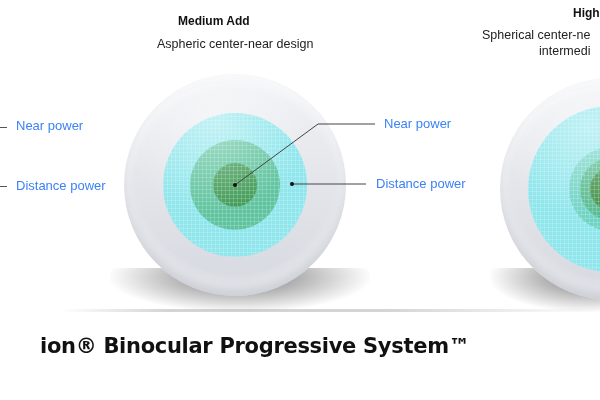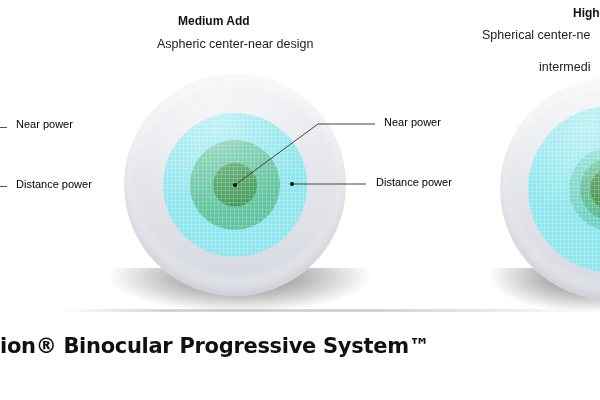--- a/index.html
+++ b/index.html
@@ -5,21 +5,21 @@
     html, body { margin: 0; padding: 0; }
     body {
       width: 600px; height: 400px; overflow: hidden; position: relative;
       background: #ffffff;
       font-family: "Liberation Sans", sans-serif;
       color: #1a1a1a;
     }
     .abs { position: absolute; }
     .lens-title { font-weight: bold; font-size: 12px; white-space: nowrap; color: #111; }
     .lens-sub { font-size: 12.5px; white-space: nowrap; color: #222; text-align: center; line-height: 15px; }
-    .label { font-size: 11px; white-space: nowrap; color: #000000; }
+    .label { font-size: 13px; white-space: nowrap; color: #3b82f6; }
     .dash { position: absolute; height: 1px; background: #555; }
     .shadow {
       position: absolute; height: 44px;
       background: radial-gradient(ellipse at 50% 20%, rgba(70,70,70,0.75) 0%, rgba(120,120,120,0.45) 40%, rgba(255,255,255,0) 72%);
     }
     .floor { position: absolute; height: 3px; background: linear-gradient(to right, rgba(200,200,200,0), #d4d4d4 20%, #d4d4d4 60%, rgba(220,220,220,0) 100%); }
     .lens {
       position: absolute; border-radius: 50%;
       background:
         radial-gradient(circle at 50% 45%, rgba(255,255,255,0) 60%, rgba(255,255,255,0.6) 75%, rgba(200,204,214,0.9) 92%, #b9bdc9 100%),
@@ -66,23 +66,23 @@
   <polyline points="235,185 318,124 375,124" fill="none" stroke="#444" stroke-width="1"></polyline>
   <line x1="292" y1="184" x2="366" y2="184" stroke="#444" stroke-width="1"></line>
 </svg>
 <div class="dot" style="left:233px; top:183px;"></div>
 <div class="dot" style="left:290px; top:182px;"></div>
 <div class="abs label" style="left:384px; top:116px;">Near power</div>
 <div class="abs label" style="left:376px; top:176px;">Distance power</div>
 
 <div class="abs lens-title" style="left:573px; top:6px;">High</div>
 <div class="abs lens-sub" style="left:474px; top:28px;margin-left:8px;">Spherical center-ne</div>
-<div class="abs lens-sub" style="left:539px; top:60px;">intermedi</div>
+<div class="abs lens-sub" style="left:539px; top:44px;">intermedi</div>
 
 <div class="lens" style="left:500px; top:78px; width:222px; height:222px;">
   <div class="zone grid" style="left:28px; top:28px; width:166px; height:166px; background-color:#8fe6ec;"></div>
   <div class="zone grid" style="left:69px; top:69px; width:84px; height:84px; background-color:#6fd3c4;"></div>
   <div class="zone grid" style="left:80px; top:80px; width:62px; height:62px; background-color:#55b98e;"></div>
   <div class="zone grid" style="left:90px; top:90px; width:42px; height:42px; background-color:#3e8f45;"></div>
   <div class="gloss" style="left:10px; top:8px; width:202px; height:160px;"></div>
 </div>
 
-<div class="abs footer-title" style="left:0; top:334px;">ion® Binocular Progressive System™</div>
+<div class="abs footer-title" style="left:0; top:334px;padding-left:40px;">ion® Binocular Progressive System™</div>
 
 </body></html>

